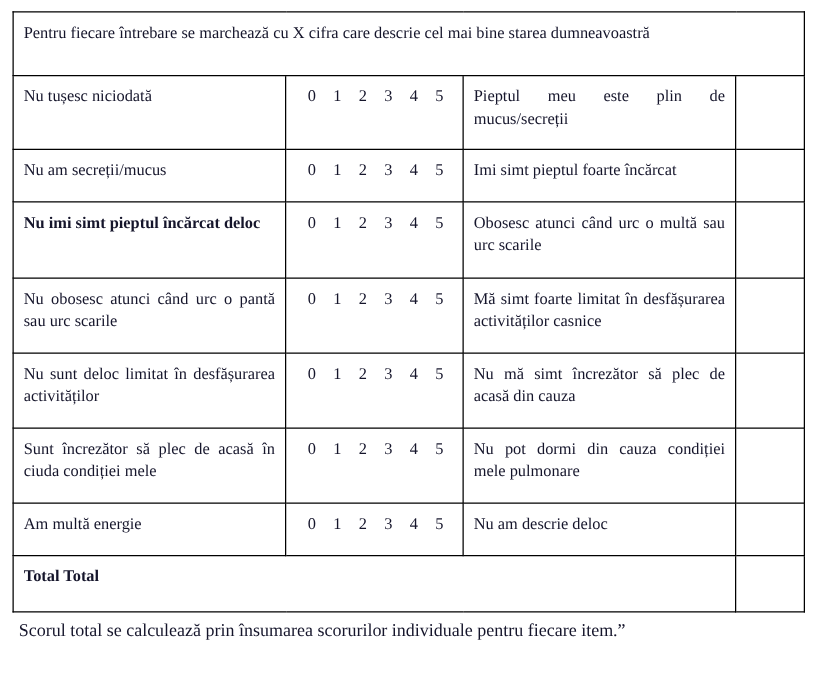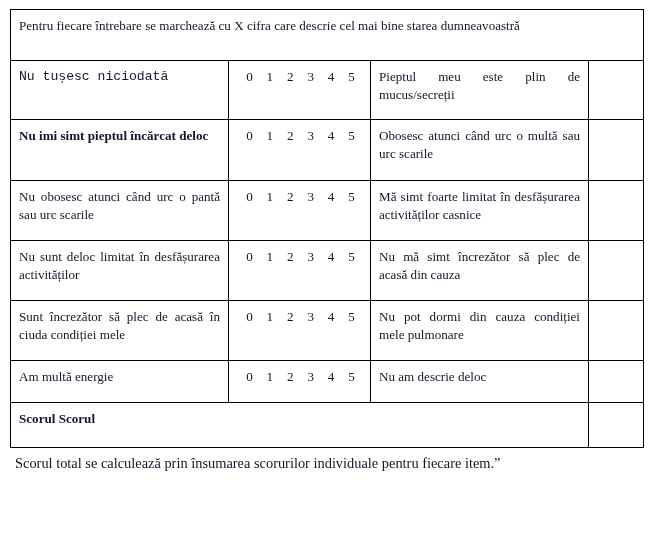--- a/index.html
+++ b/index.html
@@ -79,35 +79,50 @@
         <col class="c-score">
     </colgroup>
     <tbody>
 
       <tr>
         <td class="instr-cell" colspan="4">Pentru fiecare întrebare se marchează cu X cifra care descrie cel mai bine starea dumneavoastră</td>
       </tr>
 
 
       <tr>
-        <td style="height:44px;font-family:Liberation Mono, monospace;">Nu tușesc niciodată</td>
+        <td style="height:44px;">Nu tușesc niciodată</td>
         <td class="scale-cell">
           <div class="scale-row">
             <span>0</span>
             <span>1</span>
             <span>2</span>
             <span>3</span>
             <span>4</span>
             <span>5</span>
           </div>
         </td>
         <td class="just">Pieptul meu este plin de mucus/secreții</td>
         <td></td>
       </tr>
 
+      <tr>
+        <td style="height:27px;">Nu am secreții/mucus</td>
+        <td class="scale-cell">
+          <div class="scale-row">
+            <span>0</span>
+            <span>1</span>
+            <span>2</span>
+            <span>3</span>
+            <span>4</span>
+            <span>5</span>
+          </div>
+        </td>
+        <td class="just">Imi simt pieptul foarte încărcat</td>
+        <td></td>
+      </tr>
 
       <tr>
         <td style="height:46px;font-weight:bold;">Nu imi simt pieptul încărcat deloc</td>
         <td class="scale-cell">
           <div class="scale-row">
             <span>0</span>
             <span>1</span>
             <span>2</span>
             <span>3</span>
             <span>4</span>
@@ -176,21 +191,21 @@
             <span>3</span>
             <span>4</span>
             <span>5</span>
           </div>
         </td>
         <td class="just">Nu am descrie deloc</td>
         <td></td>
       </tr>
 
       <tr>
-        <td class="bold" style="height:30px;" colspan="3">Scorul Scorul</td>
+        <td class="bold" style="height:30px;" colspan="3">Total Total</td>
         <td></td>
       </tr>
 
     </tbody>
   </table>
 
   <div class="footer-note">Scorul total se calculează prin însumarea scorurilor individuale pentru fiecare item.”</div>
 
 </div>
 

